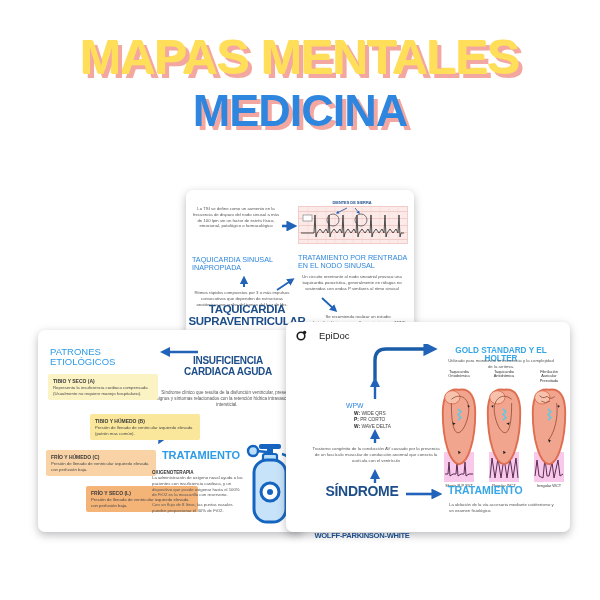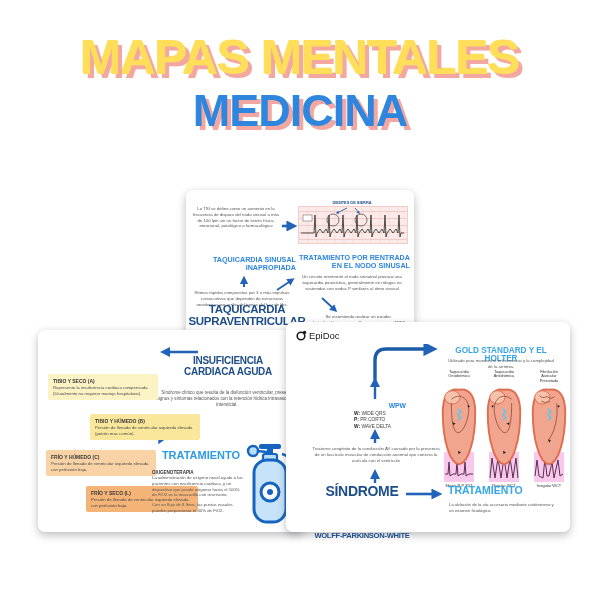--- a/index.html
+++ b/index.html
@@ -15,21 +15,21 @@
   #hero2{top:90px;font-size:45px;color:#2E86DE;text-shadow:4px 4px 0 #F4A7A0;}
 
   
   .card{background:#fff;border-radius:7px;box-shadow:0 3px 9px rgba(60,60,70,.35);}
   #card-tachy{left:186px;top:190px;width:228px;height:150px;z-index:1;}
   #card-icc  {left:38px; top:330px;width:266px;height:202px;z-index:2;}
   #card-wpw  {left:286px;top:322px;width:284px;height:210px;z-index:3;}
 
   .tiny{font-size:4.3px;line-height:1.35;color:#555;}
   .tinyc{text-align:center;}
-  .hblue{color:#2E86DE;font-weight:700;text-align:right;line-height:1.05;}
+  .hblue{color:#2E86DE;font-weight:400;text-align:left;line-height:1.05;}
   .hlight{color:#35A7E8;font-weight:900;text-align:center;line-height:1.0;}
   .hdark{color:#1D4E89;font-weight:900;text-align:center;line-height:1.05;letter-spacing:-.3px;}
 
   
   .pbox{border-radius:2px;padding:4px 5px;}
   .pbox .bt{font-size:5px;font-weight:bold;color:#3a3a3a;margin-bottom:1px;}
   .pbox .bx{font-size:4.3px;line-height:1.3;color:#4a4a4a;}
   #box-a{background:#FCF3C4;}
   #box-b{background:#FAE79B;}
   #box-c{background:#F9D3A6;}
@@ -119,20 +119,22 @@
   </svg>
 
   <div class="abs tiny tinyc" style="left:124px;top:124px;width:96px;">Se recomienda realizar un estudio electrofisiológico en aquellos pacientes con TRNS</div>
 
   <div class="abs hdark prelines" style="left:2px;top:113px;width:118px;font-size:11.5px;">TAQUICARDIA
 SUPRAVENTRICULAR</div>
 </div>
 
 <div class="abs card" id="card-icc">
 
+  <div class="abs hblue prelines" style="left:12px;top:17px;width:110px;font-size:9.5px;color:#2E9BE6;">PATRONES
+ETIOLÓGICOS</div>
 
   <svg class="abs" style="left:118px;top:17px;" width="44" height="10">
     <line x1="42" y1="5" x2="8" y2="5" stroke="#2163B8" stroke-width="2.4" marker-end="url(#ah)"></line>
   </svg>
 
   <div class="abs hdark prelines" style="left:116px;top:26px;width:148px;font-size:10px;">INSUFICIENCIA
 CARDIACA AGUDA</div>
 
   <div class="abs tiny tinyc" style="left:118px;top:60px;width:142px;font-size:4.5px;">Síndrome clínico que resulta de la disfunción ventricular, presenta signos y síntomas relacionados con la retención hídrica intravascular e intersticial.</div>
 
@@ -173,21 +175,21 @@
     <path d="M38 12 C48 14 49 26 44 33" fill="none" stroke="#1565C0" stroke-width="2.6"></path>
     <rect x="19" y="12" width="14" height="7" rx="2" fill="#BBDEFB" stroke="#1565C0" stroke-width="2.2"></rect>
     <rect x="10" y="18" width="32" height="62" rx="13" fill="#C7E3FA" stroke="#1565C0" stroke-width="3"></rect>
     <circle cx="26" cy="50" r="9" fill="#fff" stroke="#1565C0" stroke-width="3"></circle>
     <circle cx="26" cy="50" r="3" fill="#1565C0"></circle>
   </svg>
 </div>
 
 <div class="abs card" id="card-wpw">
 
-  <div class="abs" style="left:10px;top:8px;display:flex;align-items:center;gap:2px;">
+  <div class="abs" style="left:10px;top:8px;display:flex;align-items:center;gap:12px;">
     <svg width="11" height="11" viewBox="0 0 11 11">
       <circle cx="5" cy="6" r="3.8" fill="none" stroke="#1b1b1b" stroke-width="1.6"></circle>
       <circle cx="8.6" cy="2.4" r="1.7" fill="#1b1b1b"></circle>
     </svg>
     <span style="font-size:9.5px;color:#1b1b1b;">EpiDoc</span>
   </div>
 
   <svg class="abs" style="left:84px;top:22px;" width="76" height="38" viewBox="0 0 76 38">
     <path d="M5 36 L5 16 Q5 5 16 5 L62 5" fill="none" stroke="#1A5CA8" stroke-width="3.4" marker-end="url(#ah)"></path>
   </svg>

